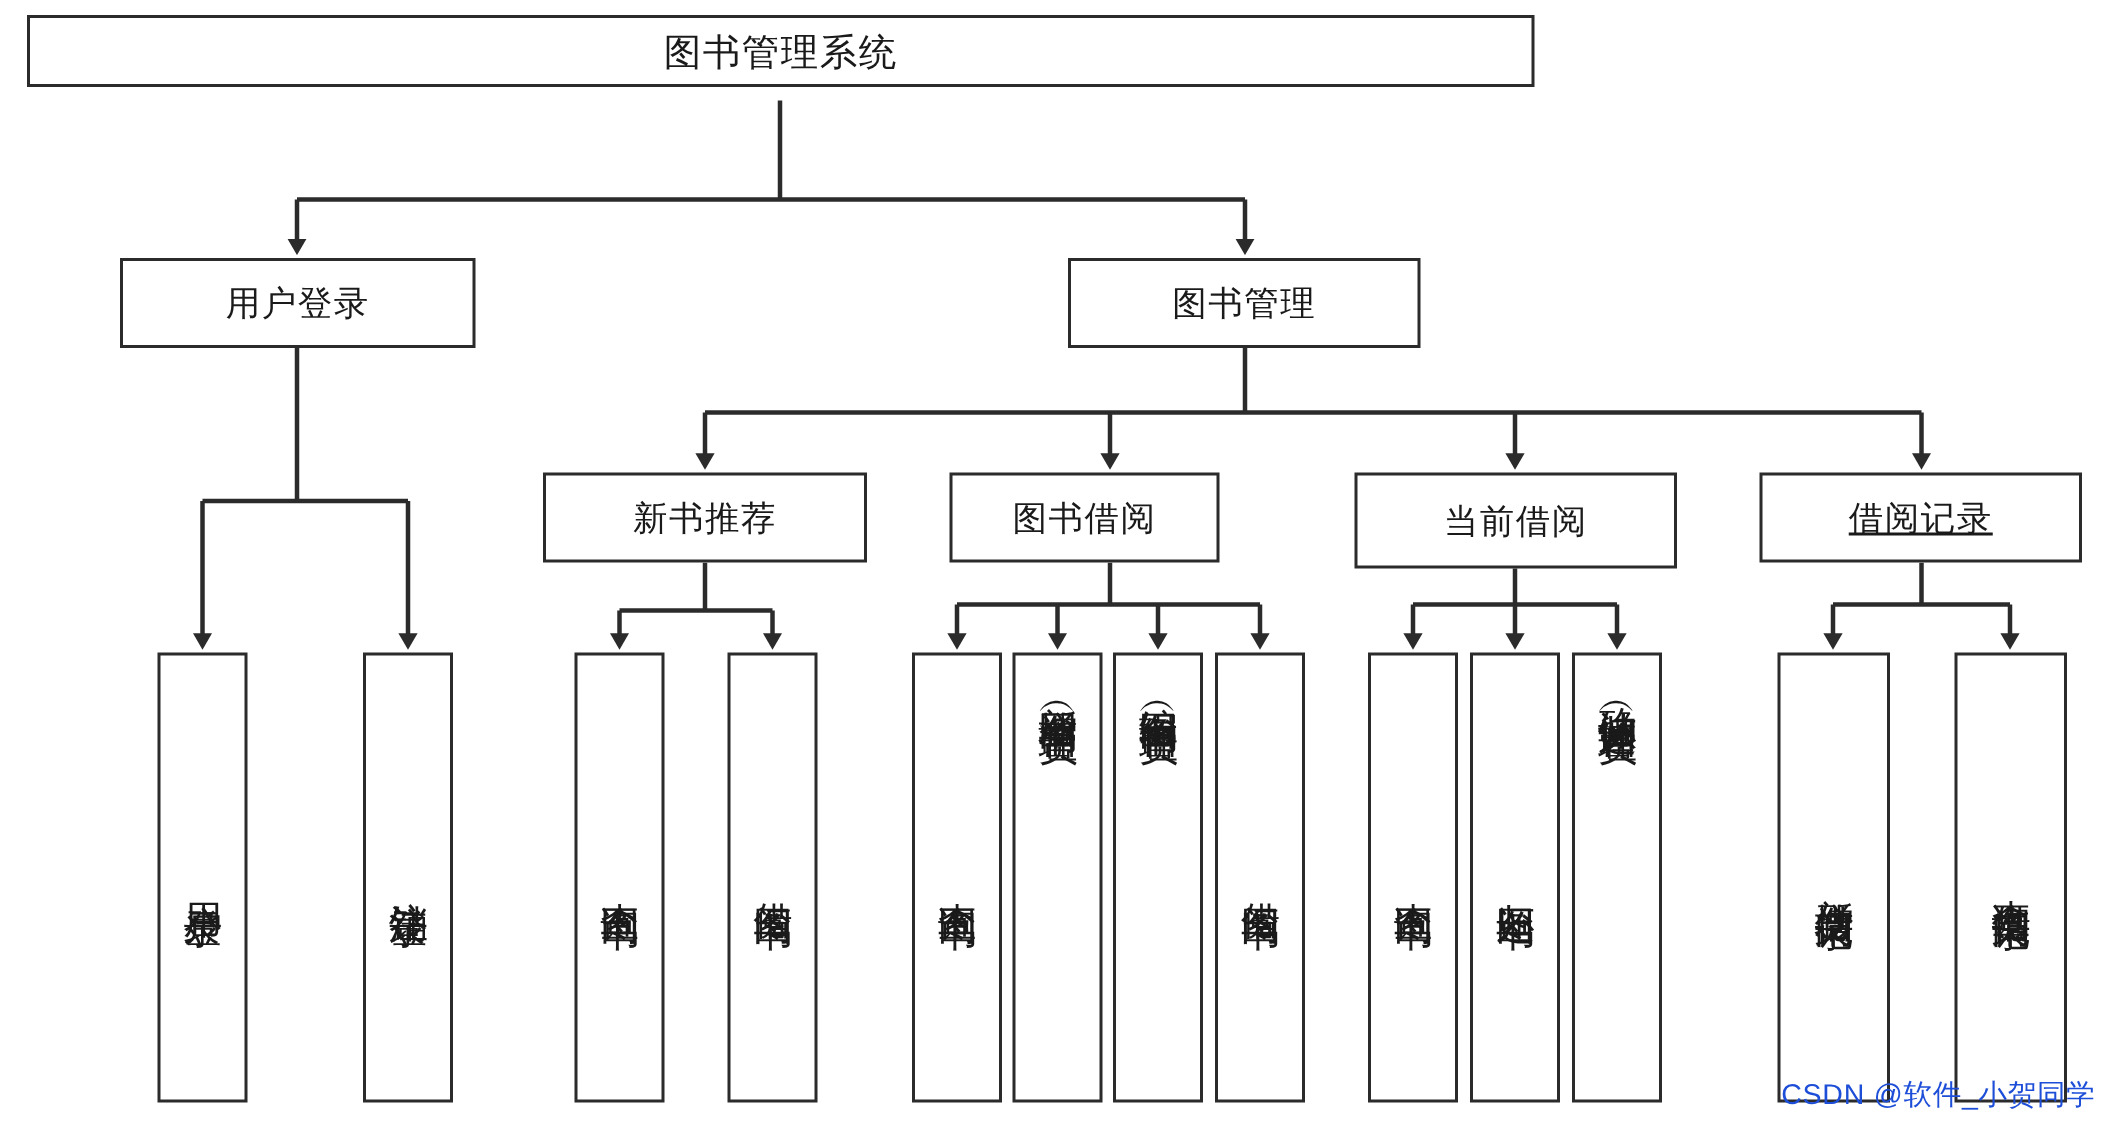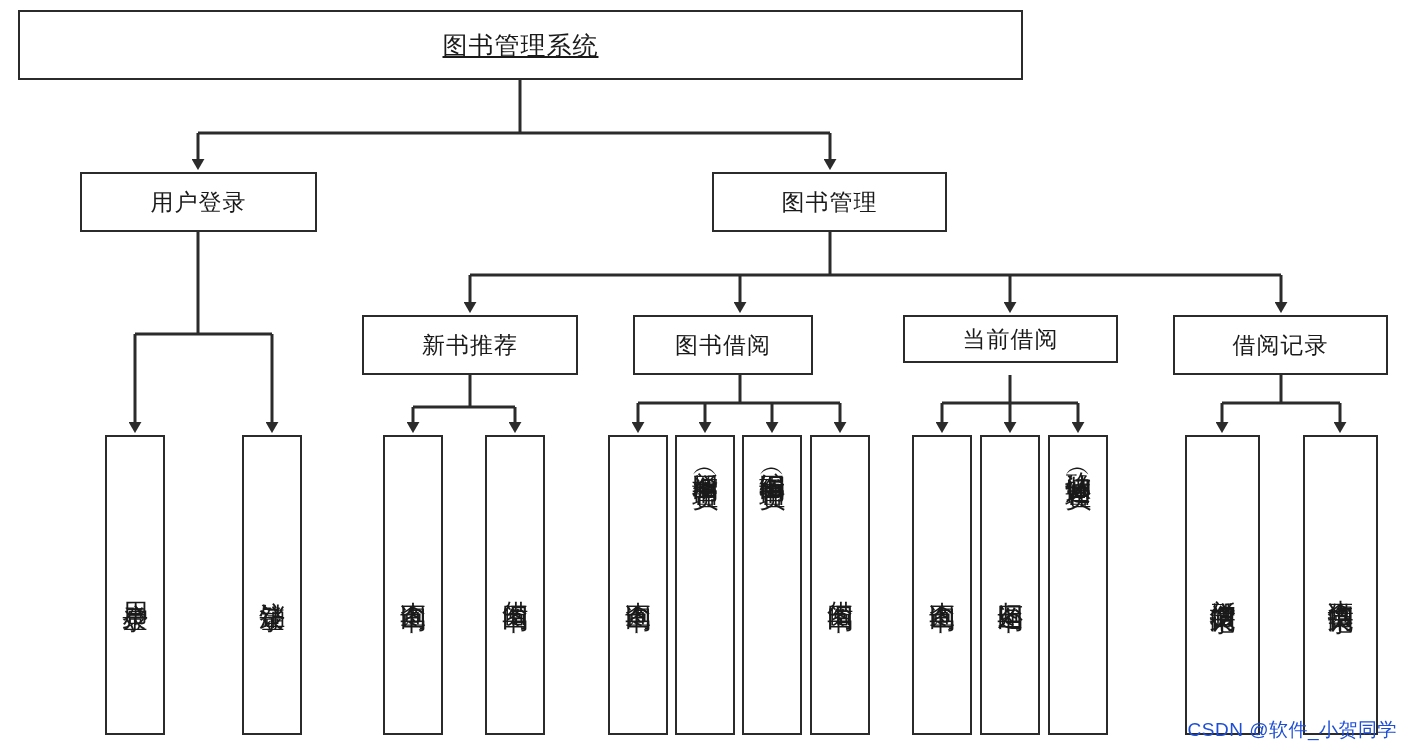--- a/index.html
+++ b/index.html
@@ -112,45 +112,45 @@
       <path d="M 1010 403 L 1010 423" marker-end="url(#arrow)"></path>
       <path d="M 1078 403 L 1078 423" marker-end="url(#arrow)"></path>
 
       <path d="M 1281 375 L 1281 403"></path>
       <path d="M 1222 403 L 1340 403"></path>
       <path d="M 1222 403 L 1222 423" marker-end="url(#arrow)"></path>
       <path d="M 1340 403 L 1340 423" marker-end="url(#arrow)"></path>
     </g>
   </svg>
 
-  <div class="node root" style="left:18px;top:10px;width:1005px;height:70px;text-decoration:underline;">
+  <div class="node root" style="left:18px;top:10px;width:1005px;height:48px;">
     <span class="lbl">图书管理系统</span>
   </div>
 
   <div class="node lvl2" style="left:80px;top:172px;width:237px;height:60px;">
     <span class="lbl">用户登录</span>
   </div>
 
   <div class="node lvl3" style="left:362px;top:315px;width:216px;height:60px;">
     <span class="lbl">新书推荐</span>
   </div>
 
   <div class="node lvl2" style="left:712px;top:172px;width:235px;height:60px;">
     <span class="lbl">图书管理</span>
   </div>
 
   <div class="node lvl3" style="left:633px;top:315px;width:180px;height:60px;">
     <span class="lbl">图书借阅</span>
   </div>
 
-  <div class="node lvl3" style="left:903px;top:315px;width:215px;height:48px;">
+  <div class="node lvl3" style="left:903px;top:315px;width:215px;height:64px;">
     <span class="lbl">当前借阅</span>
   </div>
 
-  <div class="node lvl3" style="left:1173px;top:315px;width:215px;height:60px;">
+  <div class="node lvl3" style="left:1173px;top:315px;width:215px;height:60px;text-decoration:underline;">
     <span class="lbl">借阅记录</span>
   </div>
 
   <div class="leaf mid" style="left:105px;top:435px;width:60px;height:300px;">
     <span class="vlbl">用户登录</span>
   </div>
   <div class="leaf mid" style="left:242px;top:435px;width:60px;height:300px;">
     <span class="vlbl">注销登录</span>
   </div>
 

